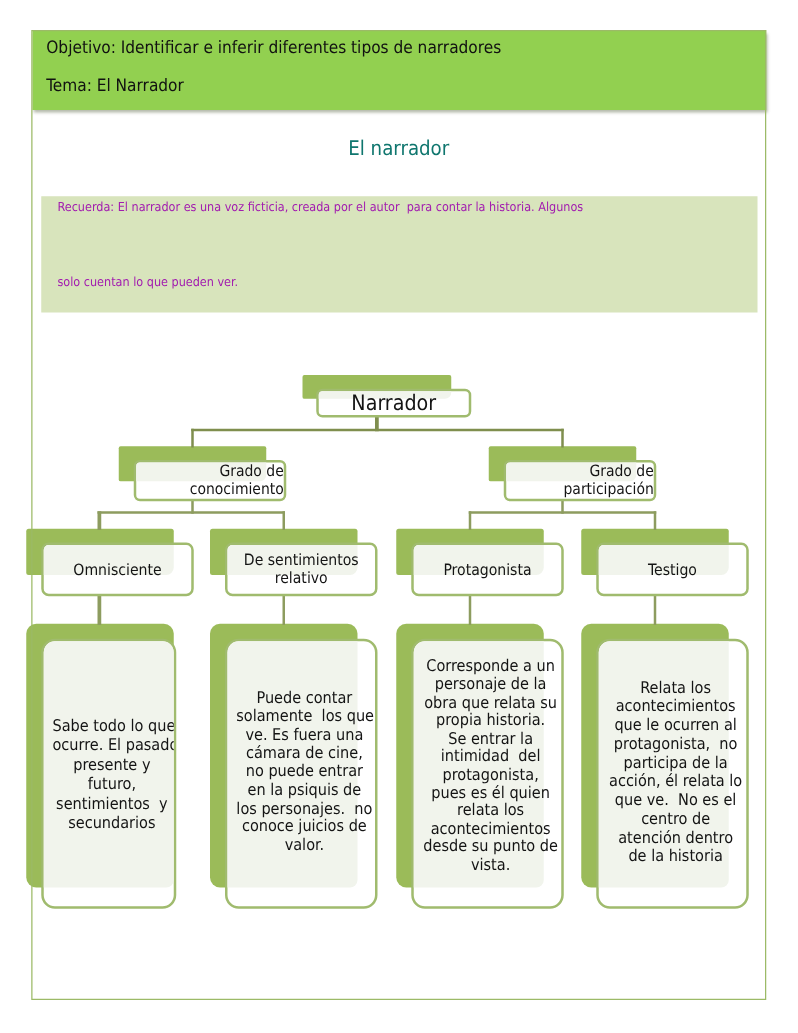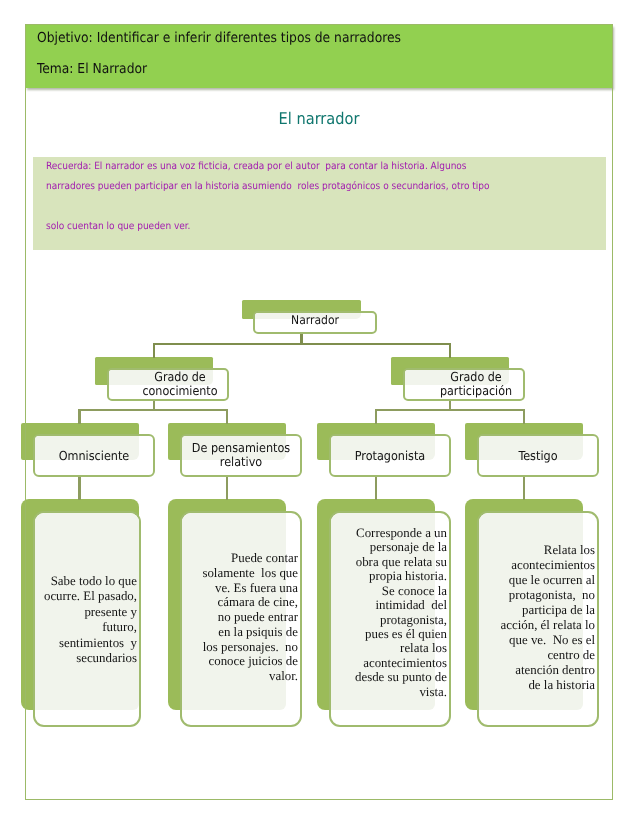--- a/index.html
+++ b/index.html
@@ -26,40 +26,39 @@
   .recuerda{position:absolute;left:33px;top:157px;width:573px;height:93px;background:#d8e4bc;}
   .rline{position:absolute;left:13px;font-size:10px;color:#a21caf;white-space:pre;font-stretch:condensed;}
 
   .shadow{position:absolute;background:#9bbb59;}
   .card{position:absolute;background:#fff;border:2px solid #a0bb6e;
         box-sizing:border-box;overflow:hidden;z-index:2;}
   .card .gl{position:absolute;left:-2px;top:-2px;background:#f1f4ec;}
   .tx{position:absolute;left:0;right:0;white-space:pre;color:#141414;
       font-stretch:condensed;}
   .ctx{text-align:center;font-size:12.5px;}
-  .rtx{text-align:center;font-size:12px;}
-  .btx{text-align:center;font-size:12.4px;margin-left:24px;}
-  .dtx{text-align:right;font-size:12.9px;font-family:Liberation Serif, serif;}
+  .rtx{text-align:center;font-size:17px;}
+  .btx{text-align:right;font-size:12.4px;margin-left:24px;}
+  .dtx{text-align:center;font-size:12.9px;}
   .ln{position:absolute;background:#7f8e4e;z-index:1;}
   .ln2{background:#8d9c5f;}
 </style>
 </head>
 <body>
 
 <div id="page">
   <div class="frame"></div>
   <div class="hdr-shadow"></div>
   <div class="hdr">
     <div class="hdr-line a">Objetivo: Identificar e inferir diferentes tipos de narradores</div>
     <div class="hdr-line b">Tema: El Narrador</div>
   </div>
   <div class="title">El narrador</div>
   <div class="recuerda">
     <div class="rline" style="top:4.0px">Recuerda: El narrador es una voz ficticia, creada por el autor  para contar la historia. Algunos</div>
-    <div class="rline" style="top:24.1px">narradores pueden participar en la historia asumiendo  roles protagónicos o secundarios, otro tipo</div>
     <div class="rline" style="top:64.4px">solo cuentan lo que pueden ver.</div>
   </div>
     <div class="shadow" style="left:242px;top:300px;width:119px;height:19px;border-radius:1.5px"></div>
     <div class="card" style="left:253px;top:311px;width:124px;height:22.5px;border-radius:5px">
       <div class="gl" style="width:108px;height:8px;border-radius:0 0 5px 0"></div>
       <div class="tx rtx" style="top:-0.5px;left:0px;right:0px">Narrador</div>
     </div>
     <div class="shadow" style="left:95px;top:356.5px;width:118px;height:28.5px;border-radius:1.5px"></div>
     <div class="card" style="left:107px;top:368px;width:122px;height:32.5px;border-radius:5px">
       <div class="gl" style="width:106px;height:17px;border-radius:0 0 5px 0"></div>
@@ -73,21 +72,21 @@
       <div class="tx btx" style="top:13px;left:0px;right:0px">participación</div>
     </div>
     <div class="shadow" style="left:21px;top:423px;width:118px;height:37px;border-radius:2px"></div>
     <div class="card" style="left:33px;top:434px;width:122px;height:42.5px;border-radius:6px">
       <div class="gl" style="width:106px;height:26px;border-radius:0 0 6px 0"></div>
       <div class="tx ctx" style="top:12px;left:0px;right:0px">Omnisciente</div>
     </div>
     <div class="shadow" style="left:168px;top:423px;width:118px;height:37px;border-radius:2px"></div>
     <div class="card" style="left:180px;top:434px;width:122px;height:42.5px;border-radius:6px">
       <div class="gl" style="width:106px;height:26px;border-radius:0 0 6px 0"></div>
-      <div class="tx ctx" style="top:4px;left:0px;right:0px">De pensamientos</div>
+      <div class="tx ctx" style="top:4px;left:0px;right:0px">De sentimientos</div>
       <div class="tx ctx" style="top:18px;left:0px;right:0px">relativo</div>
     </div>
     <div class="shadow" style="left:317px;top:423px;width:118px;height:37px;border-radius:2px"></div>
     <div class="card" style="left:329px;top:434px;width:122px;height:42.5px;border-radius:6px">
       <div class="gl" style="width:106px;height:26px;border-radius:0 0 6px 0"></div>
       <div class="tx ctx" style="top:12px;left:0px;right:0px">Protagonista</div>
     </div>
     <div class="shadow" style="left:465px;top:423px;width:118px;height:37px;border-radius:2px"></div>
     <div class="card" style="left:477px;top:434px;width:122px;height:42.5px;border-radius:6px">
       <div class="gl" style="width:106px;height:26px;border-radius:0 0 6px 0"></div>
@@ -116,21 +115,21 @@
       <div class="tx dtx" style="top:141.25px;left:7px;right:2px">conoce juicios de</div>
       <div class="tx dtx" style="top:156px;left:7px;right:2px">valor.</div>
     </div>
     <div class="shadow" style="left:317px;top:499px;width:118px;height:211px;border-radius:8px"></div>
     <div class="card" style="left:329px;top:511px;width:122px;height:216px;border-radius:11px">
       <div class="gl" style="width:106px;height:199px;border-radius:0 0 6px 0"></div>
       <div class="tx dtx" style="top:13px;left:7px;right:2px">Corresponde a un</div>
       <div class="tx dtx" style="top:27.42px;left:7px;right:2px">personaje de la</div>
       <div class="tx dtx" style="top:41.84px;left:7px;right:2px">obra que relata su</div>
       <div class="tx dtx" style="top:56.26px;left:7px;right:2px">propia historia.</div>
-      <div class="tx dtx" style="top:70.68px;left:7px;right:2px">Se conoce la</div>
+      <div class="tx dtx" style="top:70.68px;left:7px;right:2px">Se entrar la</div>
       <div class="tx dtx" style="top:85.1px;left:7px;right:2px">intimidad  del</div>
       <div class="tx dtx" style="top:99.52px;left:7px;right:2px">protagonista,</div>
       <div class="tx dtx" style="top:113.94px;left:7px;right:2px">pues es él quien</div>
       <div class="tx dtx" style="top:128.36px;left:7px;right:2px">relata los</div>
       <div class="tx dtx" style="top:142.78px;left:7px;right:2px">acontecimientos</div>
       <div class="tx dtx" style="top:157.2px;left:7px;right:2px">desde su punto de</div>
       <div class="tx dtx" style="top:171.62px;left:7px;right:2px">vista.</div>
     </div>
     <div class="shadow" style="left:465px;top:499px;width:118px;height:211px;border-radius:8px"></div>
     <div class="card" style="left:477px;top:511px;width:122px;height:216px;border-radius:11px">

